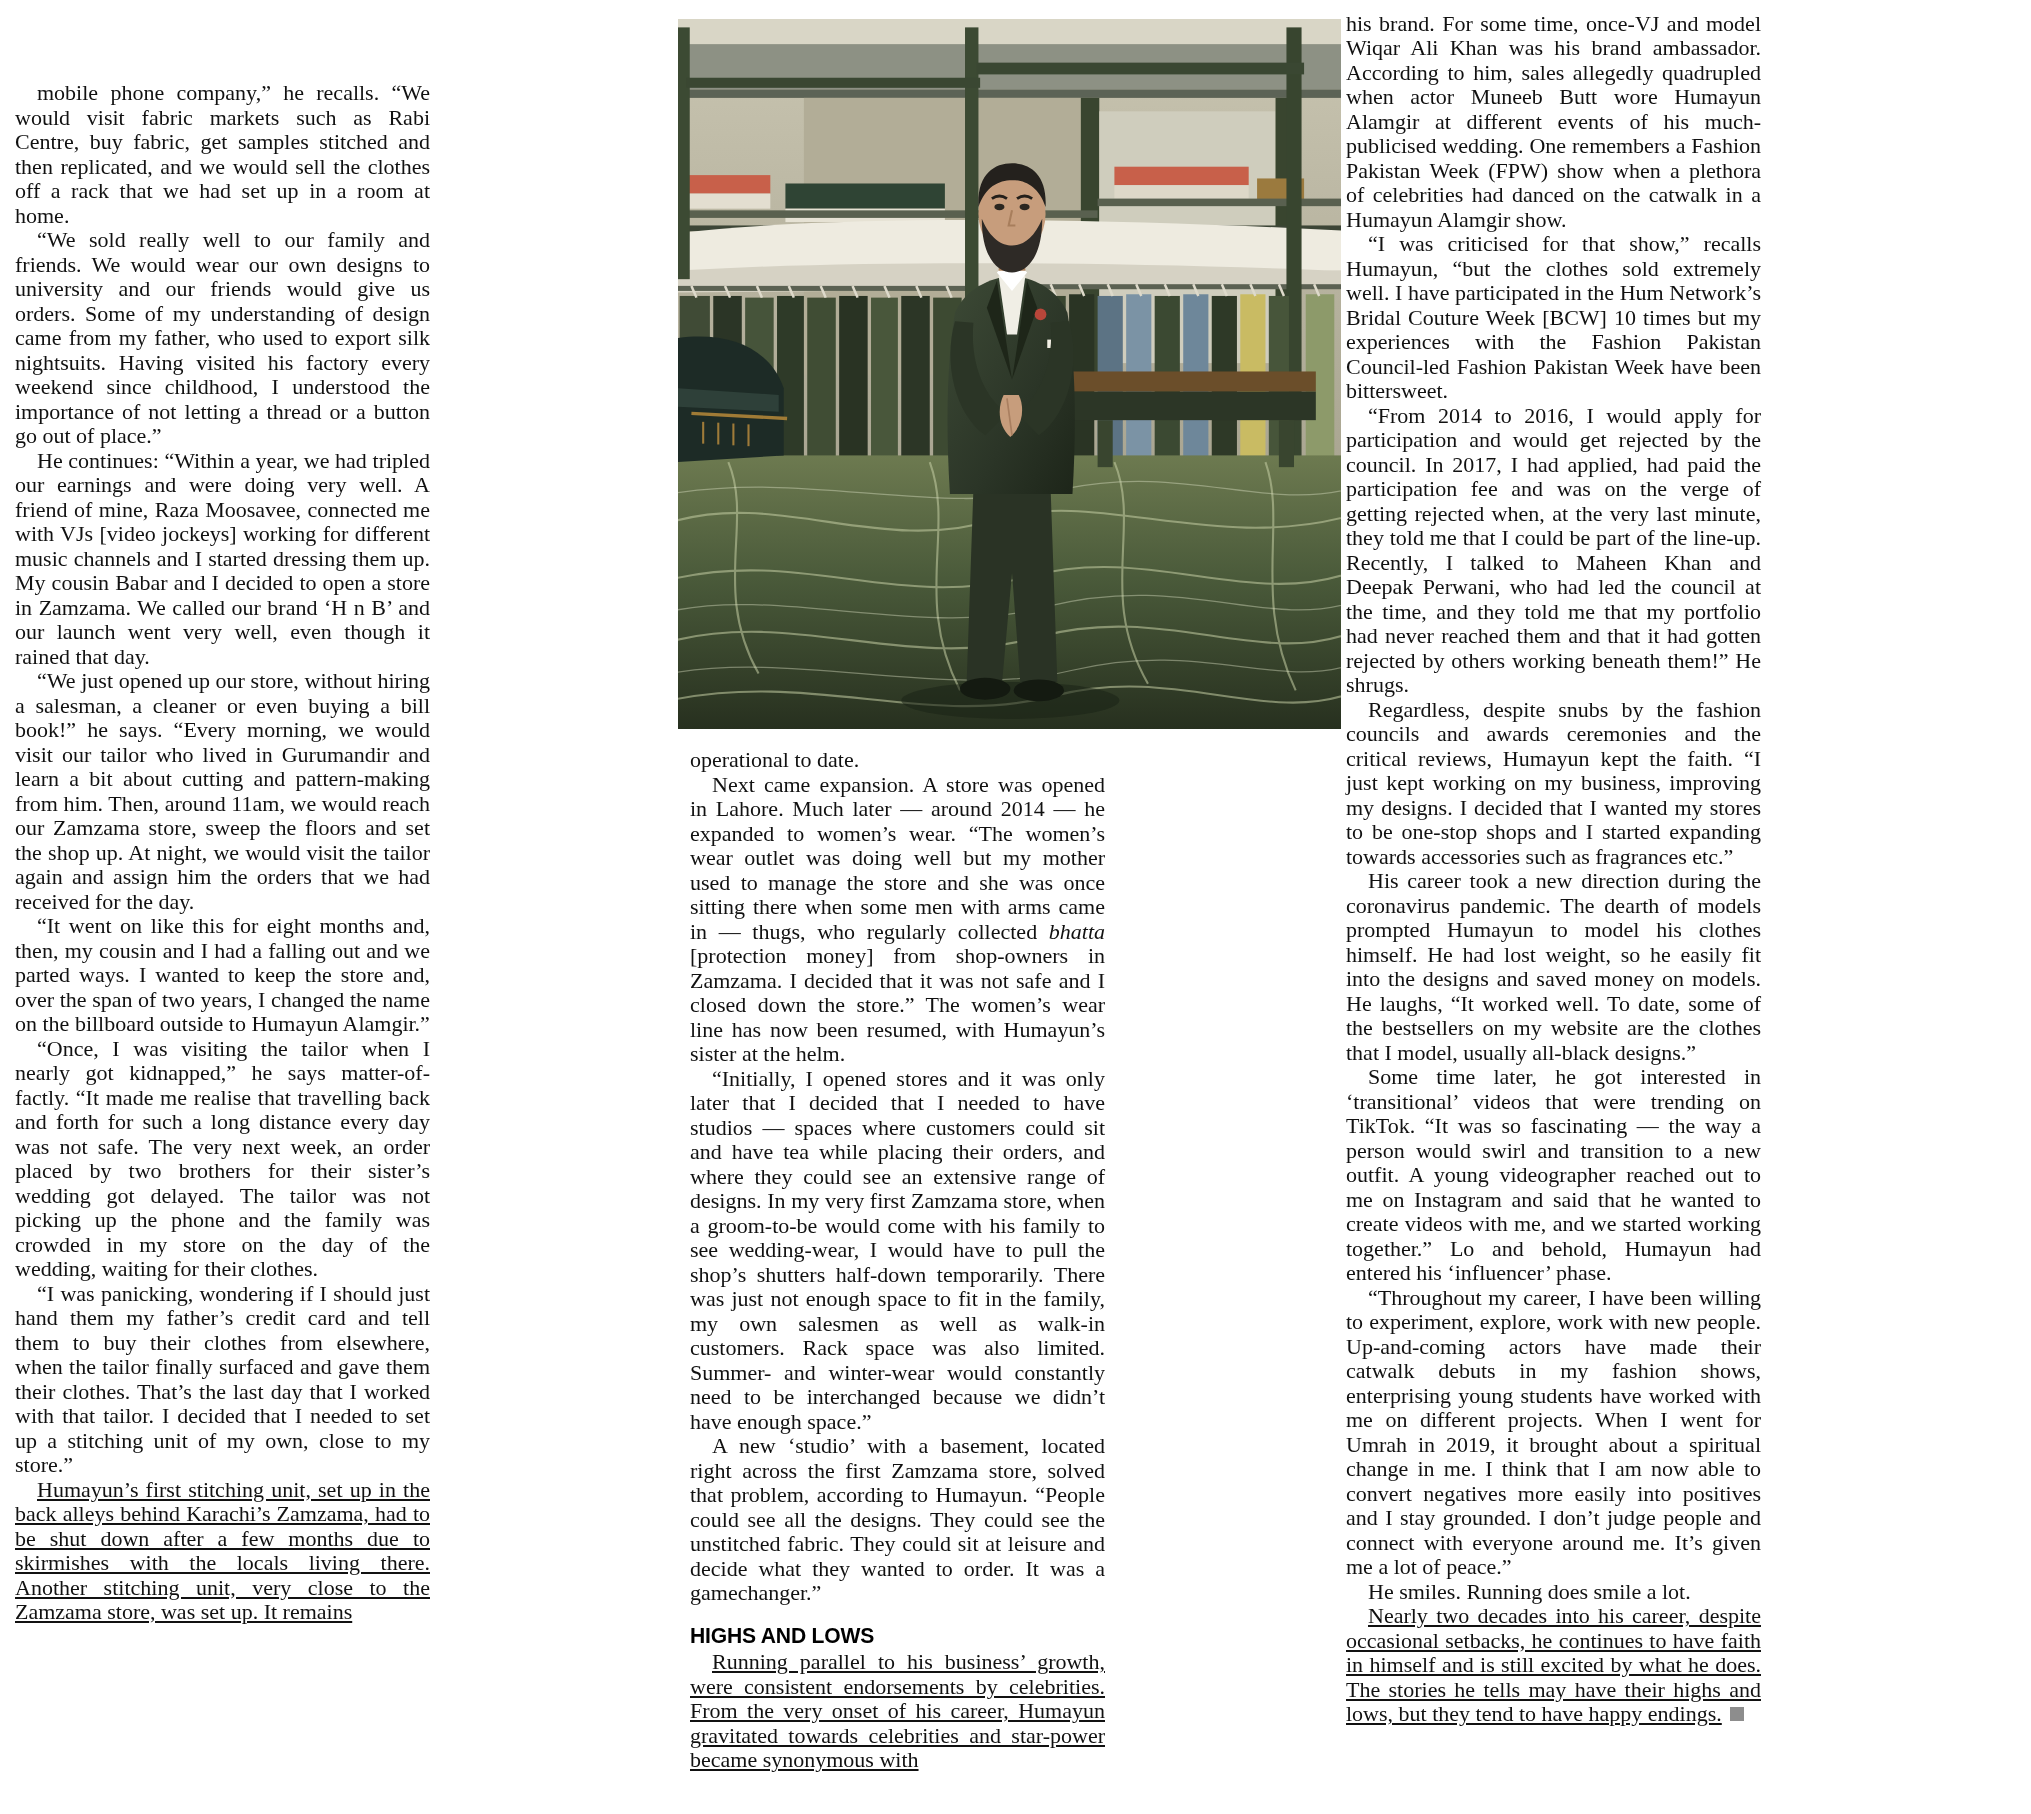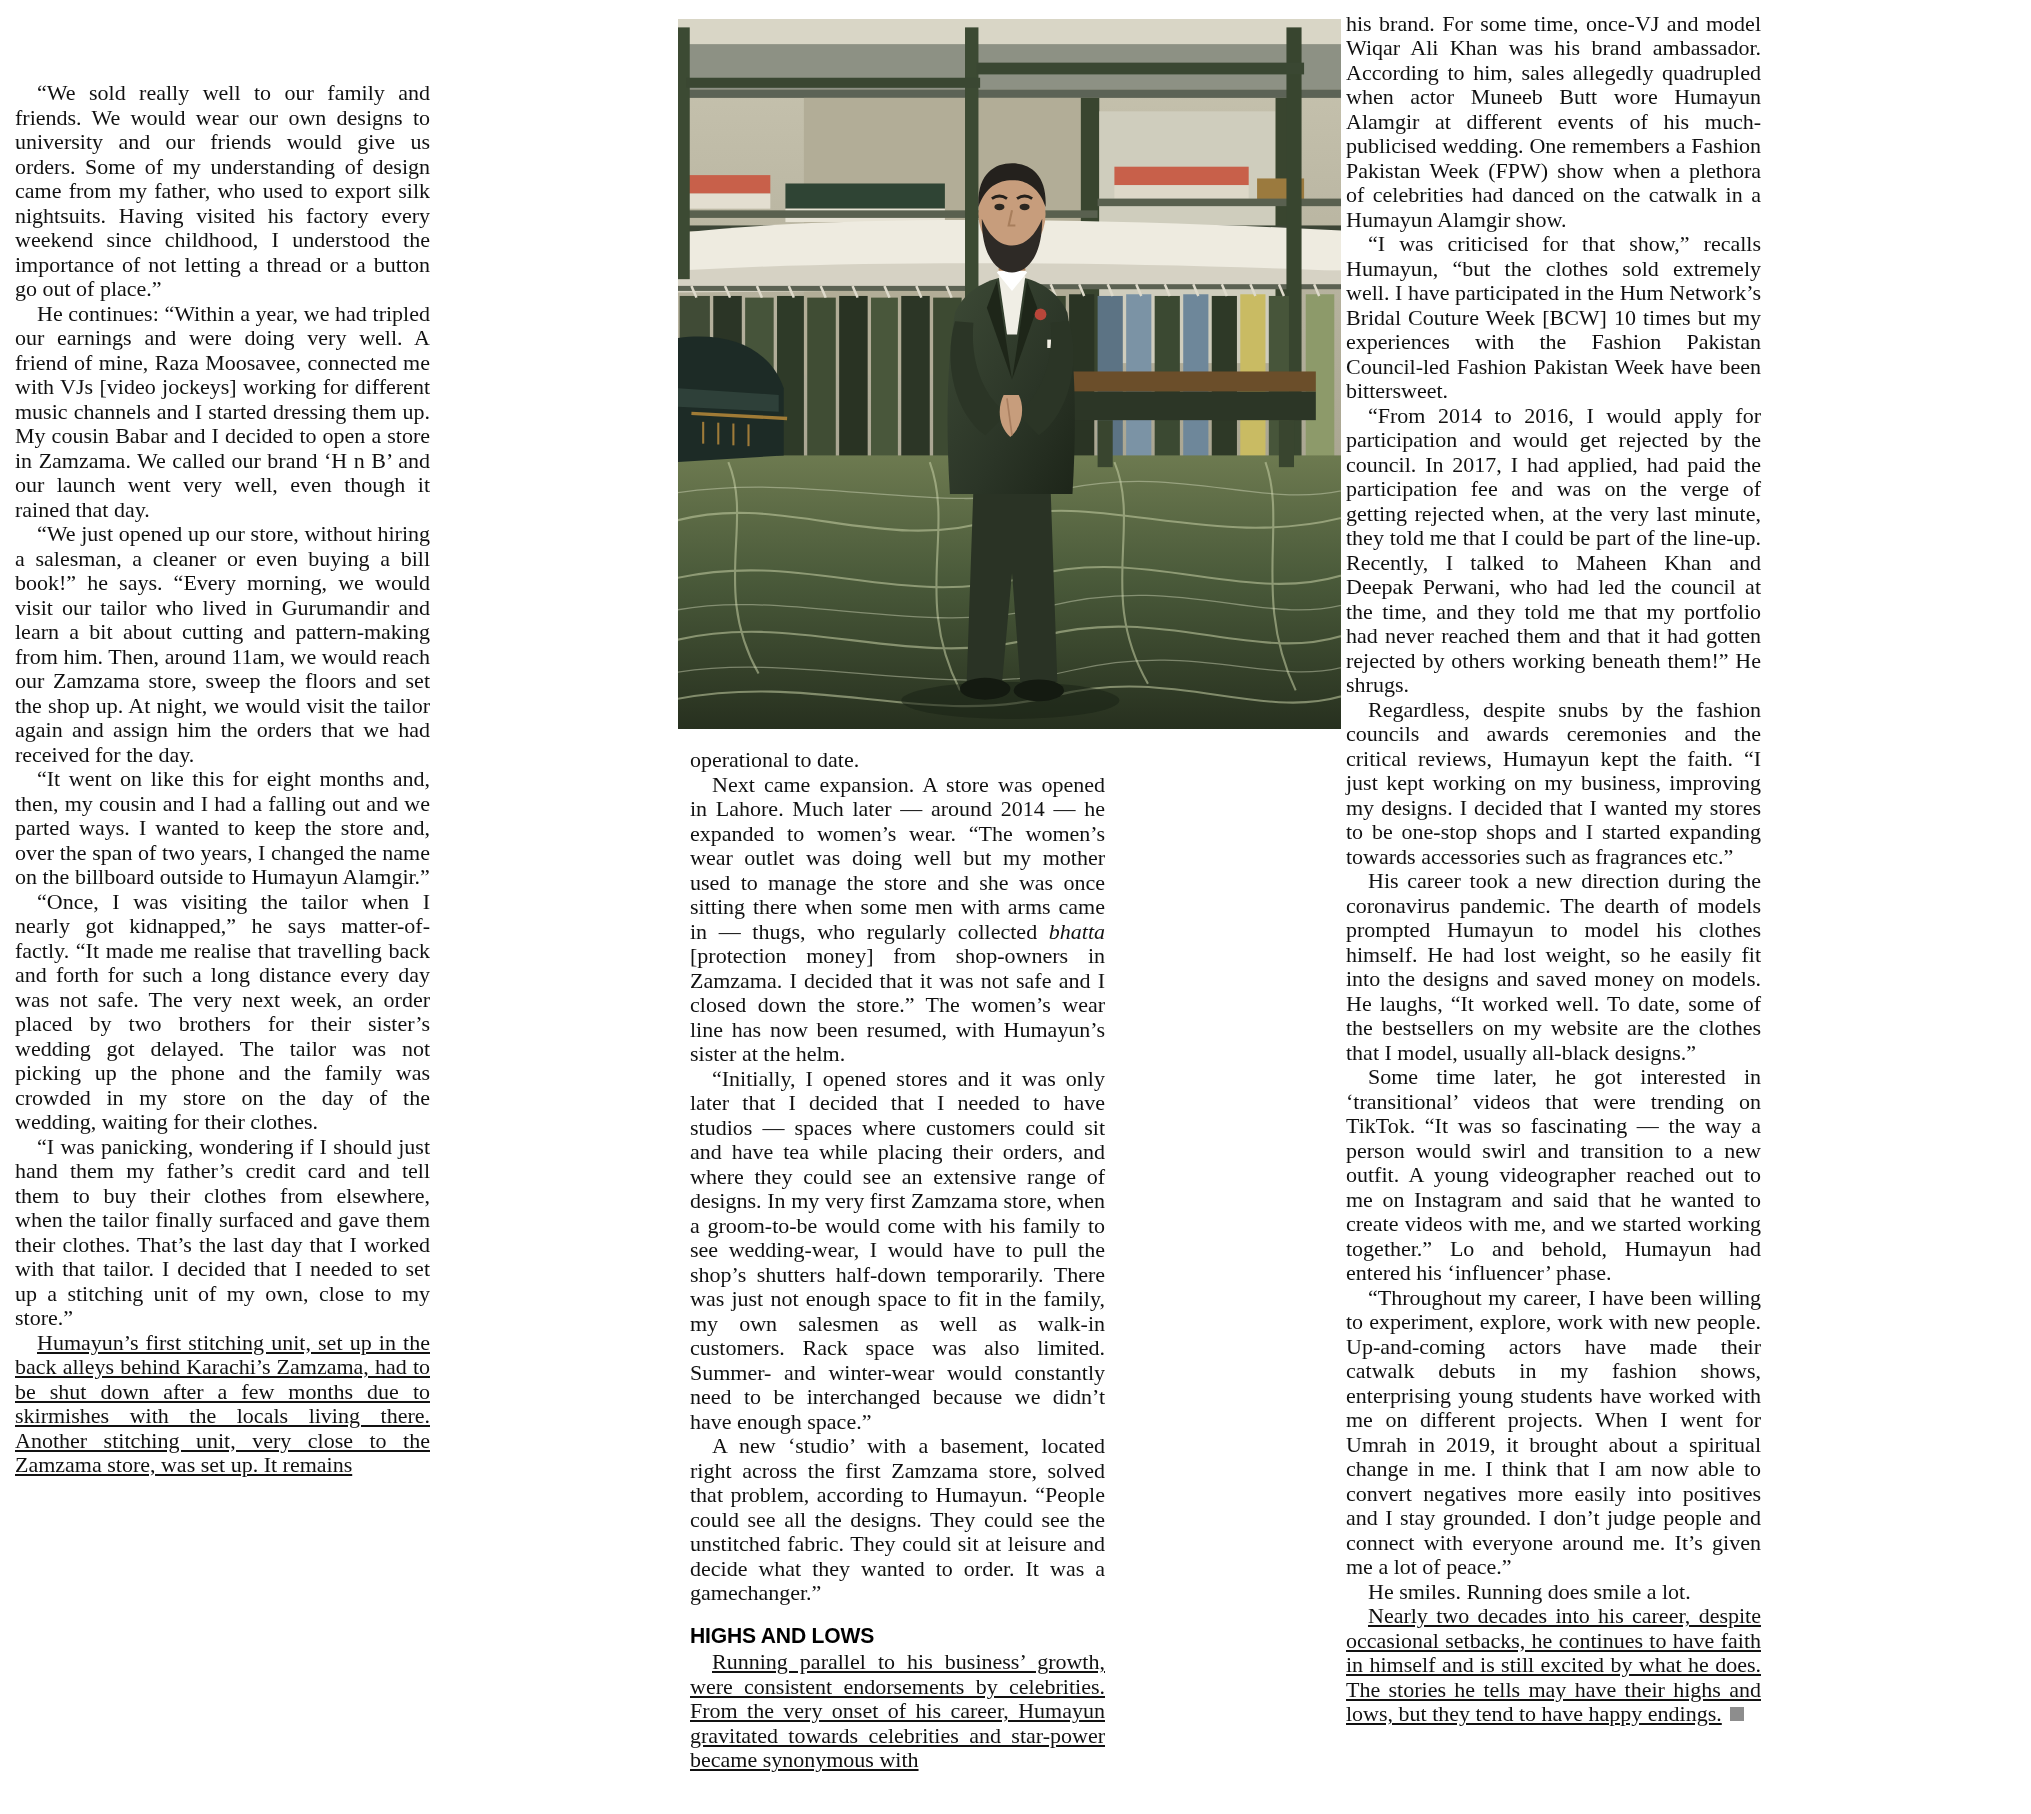--- a/index.html
+++ b/index.html
@@ -318,20 +318,21 @@
       <ellipse cx="413" cy="224" rx="6" ry="4" fill="#2b2620"></ellipse>
 
       <path d="M374 214 q 9 -6 18 0" stroke="#241f1a" stroke-width="3.5" fill="none"></path>
       <path d="M404 214 q 9 -6 18 0" stroke="#241f1a" stroke-width="3.5" fill="none"></path>
 
       <path d="M398 228 l-4 18 l8 0" stroke="#a87e5c" stroke-width="2.5" fill="none"></path>
     </svg>
   </div>
 
   <div class="col" id="col-left">
+    <p>mobile phone company,” he recalls. “We would visit fabric markets such as Rabi Centre, buy fabric, get samples stitched and then replicated, and we would sell the clothes off a rack that we had set up in a room at home.</p>
     <p>“We sold really well to our family and friends. We would wear our own designs to university and our friends would give us orders. Some of my understanding of design came from my father, who used to export silk nightsuits. Having visited his factory every weekend since childhood, I understood the importance of not letting a thread or a button go out of place.”</p>
     <p>He continues: “Within a year, we had tripled our earnings and were doing very well. A friend of mine, Raza Moosavee, connected me with VJs [video jockeys] working for different music channels and I started dressing them up. My cousin Babar and I decided to open a store in Zamzama. We called our brand ‘H n B’ and our launch went very well, even though it rained that day.</p>
     <p>“We just opened up our store, without hiring a salesman, a cleaner or even buying a bill book!” he says. “Every morning, we would visit our tailor who lived in Gurumandir and learn a bit about cutting and pattern-making from him. Then, around 11am, we would reach our Zamzama store, sweep the floors and set the shop up. At night, we would visit the tailor again and assign him the orders that we had received for the day.</p>
     <p>“It went on like this for eight months and, then, my cousin and I had a falling out and we parted ways. I wanted to keep the store and, over the span of two years, I changed the name on the billboard outside to Humayun Alamgir.”</p>
     <p>“Once, I was visiting the tailor when I nearly got kidnapped,” he says matter-of-factly. “It made me realise that travelling back and forth for such a long distance every day was not safe. The very next week, an order placed by two brothers for their sister’s wedding got delayed. The tailor was not picking up the phone and the family was crowded in my store on the day of the wedding, waiting for their clothes.</p>
     <p>“I was panicking, wondering if I should just hand them my father’s credit card and tell them to buy their clothes from elsewhere, when the tailor finally surfaced and gave them their clothes. That’s the last day that I worked with that tailor. I decided that I needed to set up a stitching unit of my own, close to my store.”</p>
     <p>Humayun’s first stitching unit, set up in the back alleys behind Karachi’s Zamzama, had to be shut down after a few months due to skirmishes with the locals living there. Another stitching unit, very close to the Zamzama store, was set up. It remains</p>
   </div>
 
   <div class="col" id="col-mid-lower">

